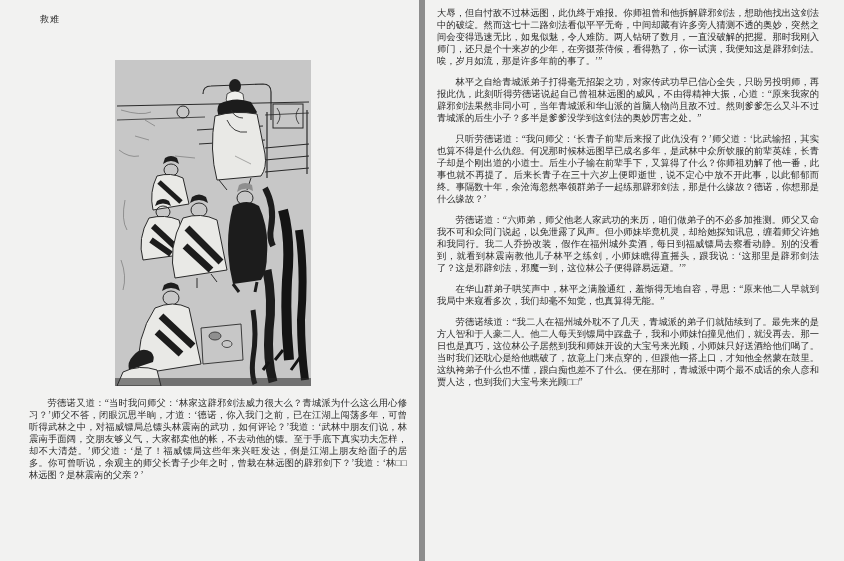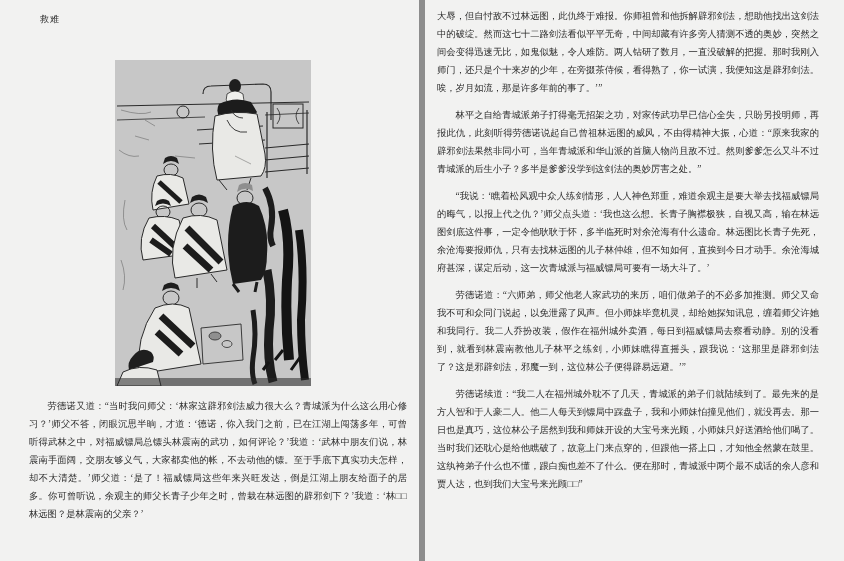--- a/index.html
+++ b/index.html
@@ -39,21 +39,21 @@
     width: 196px;
     height: 326px;
     background: #c7c7c7;
     overflow: hidden;
   }
   .illustration svg { display: block; }
   .textblock {
     position: absolute;
     color: #2b2b2b;
     font-size: 9.3px;
-    line-height: 18px;
+    line-height: 12px;
     text-align: justify;
     text-justify: inter-character;
   }
   .textblock p {
     margin: 0 0 9px 0;
     text-indent: 2em;
   }
   .textblock p.cont { text-indent: 0; }
   .left-text {
     left: 29px;
@@ -148,19 +148,20 @@
       <p>劳德诺又道：“当时我问师父：‘林家这辟邪剑法威力很大么？青城派为什么这么用心修习？’师父不答，闭眼沉思半晌，才道：‘德诺，你入我门之前，已在江湖上闯荡多年，可曾听得武林之中，对福威镖局总镖头林震南的武功，如何评论？’我道：‘武林中朋友们说，林震南手面阔，交朋友够义气，大家都卖他的帐，不去动他的镖。至于手底下真实功夫怎样，却不大清楚。’师父道：‘是了！福威镖局这些年来兴旺发达，倒是江湖上朋友给面子的居多。你可曾听说，余观主的师父长青子少年之时，曾栽在林远图的辟邪剑下？’我道：‘林□□林远图？是林震南的父亲？’</p>
     </div>
   </div>
 
   <div class="page-divider"></div>
 
   <div>
     <div class="textblock right-text">
       <p class="cont">大辱，但自忖敌不过林远图，此仇终于难报。你师祖曾和他拆解辟邪剑法，想助他找出这剑法中的破绽。然而这七十二路剑法看似平平无奇，中间却藏有许多旁人猜测不透的奥妙，突然之间会变得迅速无比，如鬼似魅，令人难防。两人钻研了数月，一直没破解的把握。那时我刚入师门，还只是个十来岁的少年，在旁掇茶侍候，看得熟了，你一试演，我便知这是辟邪剑法。唉，岁月如流，那是许多年前的事了。’”</p>
       <p>林平之自给青城派弟子打得毫无招架之功，对家传武功早已信心全失，只盼另投明师，再报此仇，此刻听得劳德诺说起自己曾祖林远图的威风，不由得精神大振，心道：“原来我家的辟邪剑法果然非同小可，当年青城派和华山派的首脑人物尚且敌不过。然则爹爹怎么又斗不过青城派的后生小子？多半是爹爹没学到这剑法的奥妙厉害之处。”</p>
-      <p>“我说：‘瞧着松风观中众人练剑情形，人人神色郑重，难道余观主是要大举去找福威镖局的晦气，以报上代之仇？’师父点头道：‘我也这么想。长青子胸襟极狭，自视又高，输在林远图剑底这件事，一定令他耿耿于怀，多半临死时对余沧海有什么遗命。林远图比长青子先死，余沧海要报师仇，只有去找林远图的儿子林仲雄，但不知如何，直挨到今日才动手。余沧海城府甚深，谋定后动，这一次青城派与福威镖局可要有一场大斗了。’</p>
+      <p>只听劳德诺道：“我问师父：‘长青子前辈后来报了此仇没有？’师父道：‘比武输招，其实也算不得是什么仇怨。何况那时候林远图早已成名多年，是武林中众所钦服的前辈英雄，长青子却是个刚出道的小道士。后生小子输在前辈手下，又算得了什么？你师祖劝解了他一番，此事也就不再提了。后来长青子在三十六岁上便即逝世，说不定心中放不开此事，以此郁郁而终。事隔数十年，余沧海忽然率领群弟子一起练那辟邪剑法，那是什么缘故？德诺，你想那是什么缘故？’</p>
       <p>劳德诺道：“六师弟，师父他老人家武功的来历，咱们做弟子的不必多加推测。师父又命我不可和众同门说起，以免泄露了风声。但小师妹毕竟机灵，却给她探知讯息，缠着师父许她和我同行。我二人乔扮改装，假作在福州城外卖酒，每日到福威镖局去察看动静。别的没看到，就看到林震南教他儿子林平之练剑，小师妹瞧得直摇头，跟我说：‘这那里是辟邪剑法了？这是邪辟剑法，邪魔一到，这位林公子便得辟易远避。’”</p>
+      <p>在华山群弟子哄笑声中，林平之满脸通红，羞惭得无地自容，寻思：“原来他二人早就到我局中来窥看多次，我们却毫不知觉，也真算得无能。”</p>
       <p>劳德诺续道：“我二人在福州城外耽不了几天，青城派的弟子们就陆续到了。最先来的是方人智和于人豪二人。他二人每天到镖局中踩盘子，我和小师妹怕撞见他们，就没再去。那一日也是真巧，这位林公子居然到我和师妹开设的大宝号来光顾，小师妹只好送酒给他们喝了。当时我们还耽心是给他瞧破了，故意上门来点穿的，但跟他一搭上口，才知他全然蒙在鼓里。这纨袴弟子什么也不懂，跟白痴也差不了什么。便在那时，青城派中两个最不成话的余人彦和贾人达，也到我们大宝号来光顾□□”</p>
     </div>
   </div>
 
 </div>
 
 </body></html>

